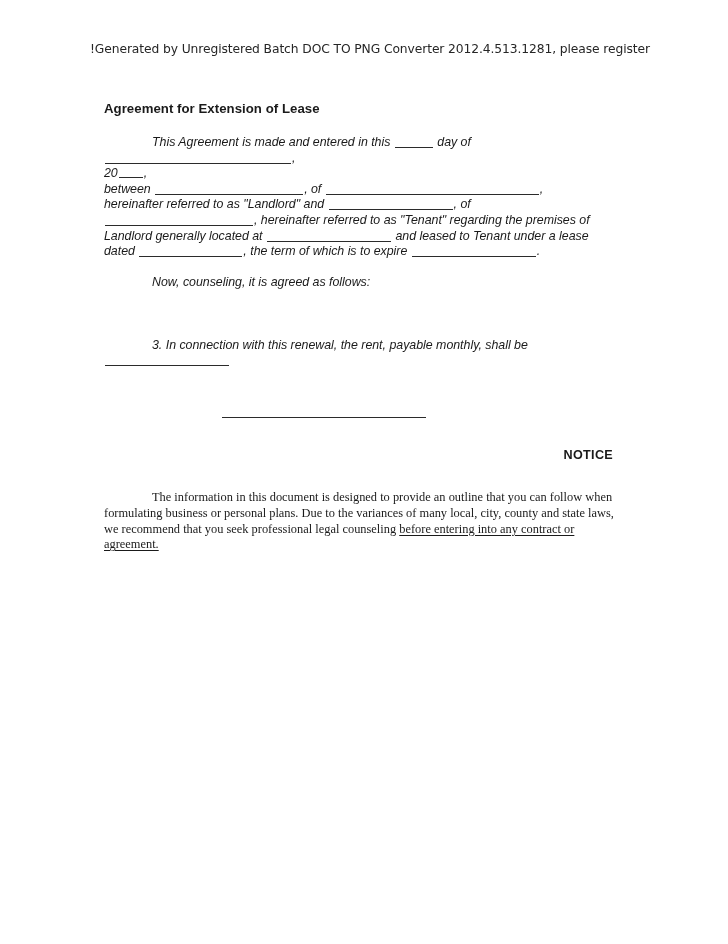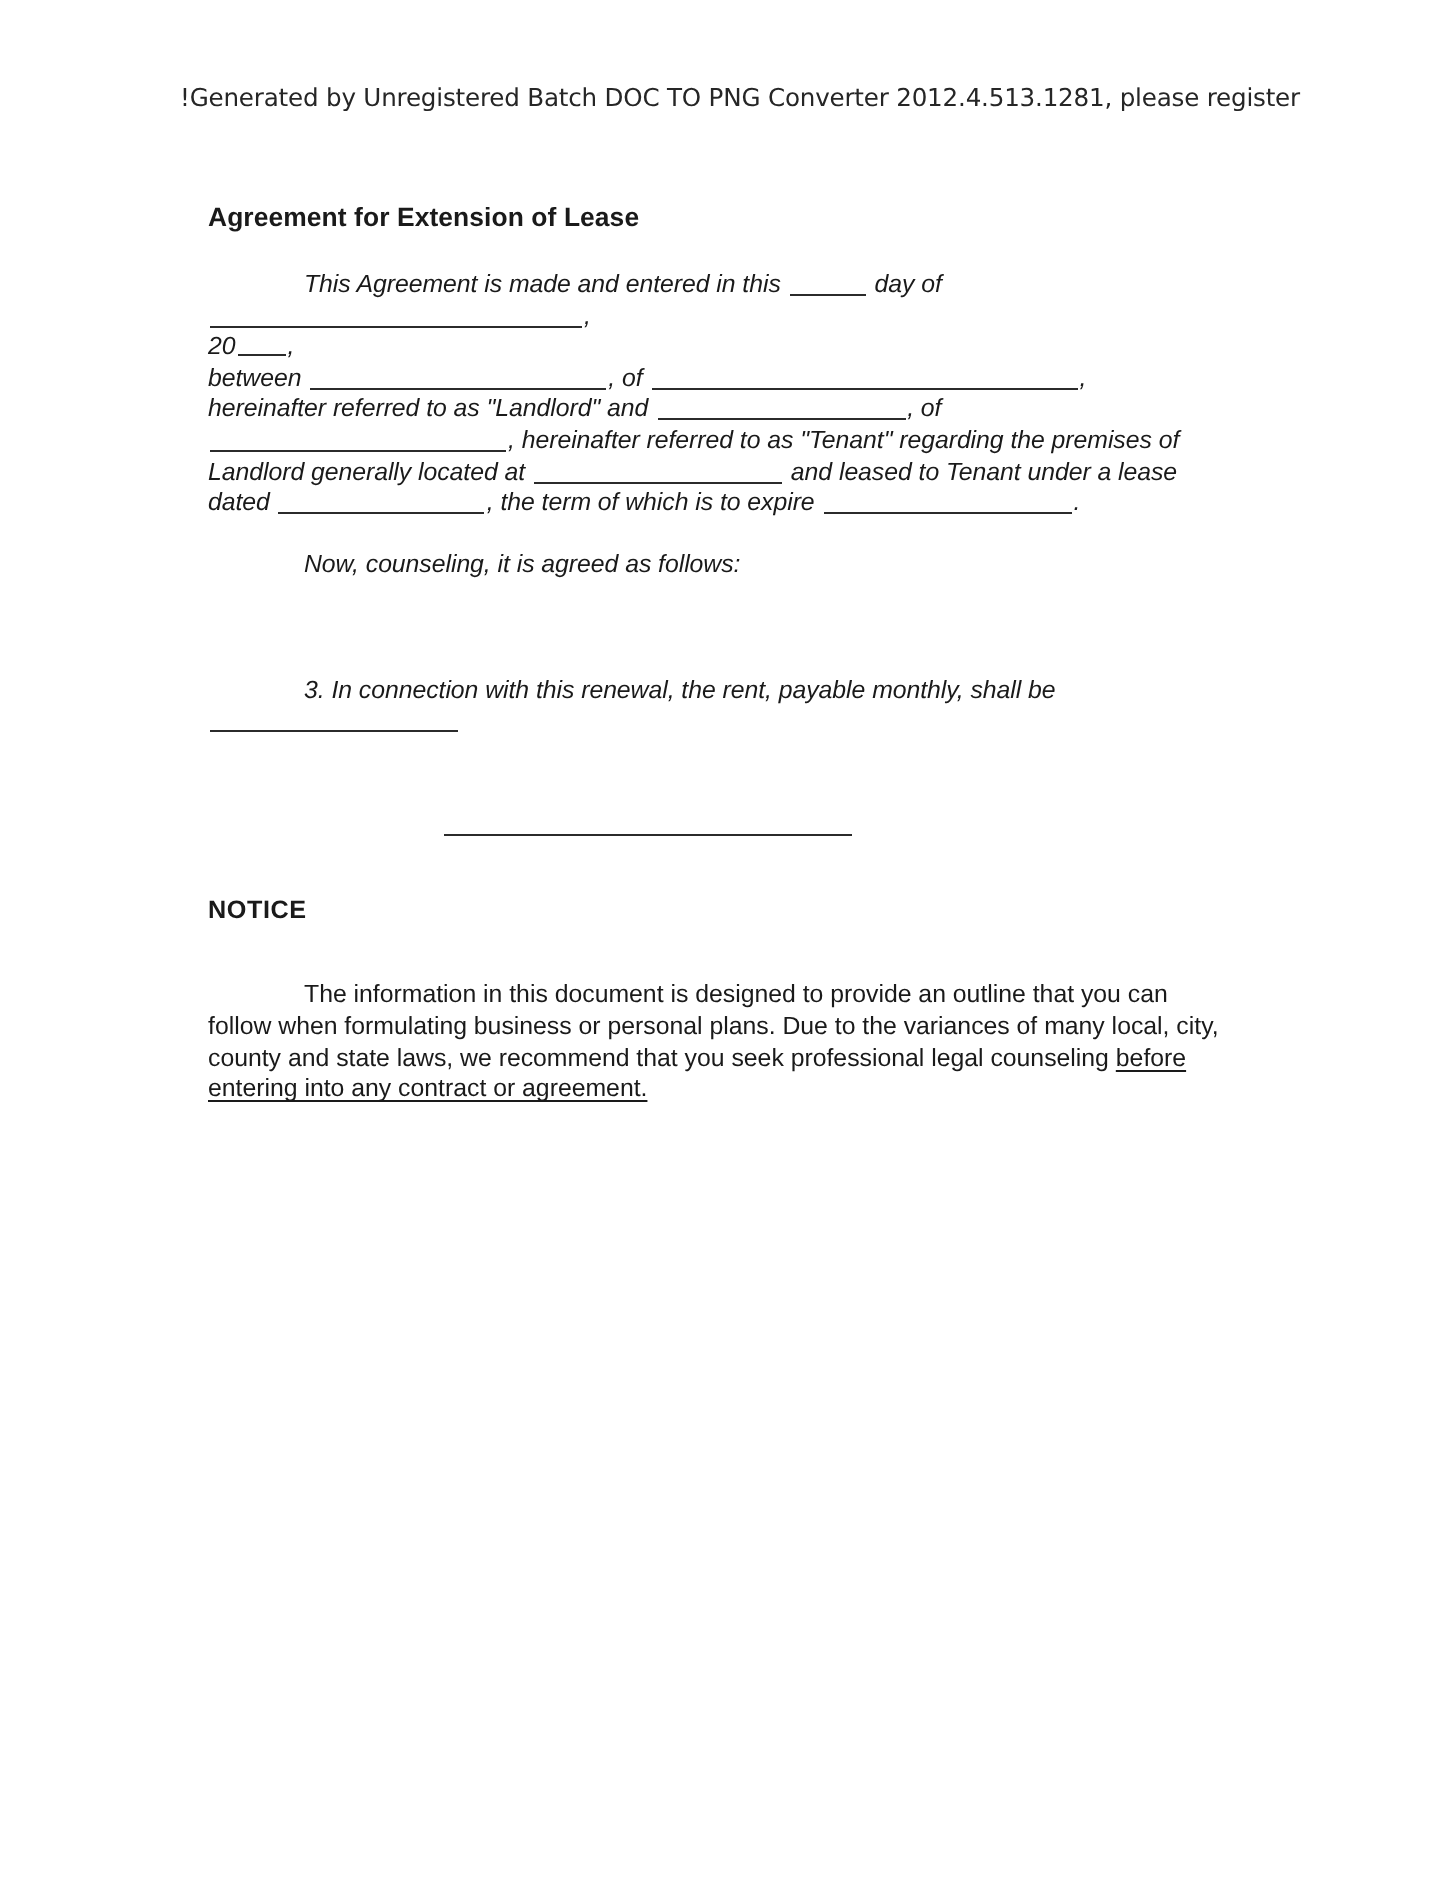--- a/index.html
+++ b/index.html
@@ -97,35 +97,36 @@
     width: 100%;
     height: 0;
   }
 
   
   .notice-heading {
     position: absolute;
     left: 104px;
     width: 509px;
     top: 448px;
-    text-align: left;
+    text-align: right;
     font-size: 12.6px;
     font-weight: bold;
     letter-spacing: 0.3px;
   }
 
   
   .disclaimer {
     position: absolute;
     left: 104px;
     top: 478px;
     width: 512px;
     font-size: 12.4px;
     line-height: 15.6px;
     text-indent: 48px;
+    font-family: Liberation Serif, serif;
   }
   .u { text-decoration: underline; text-underline-offset: 1.5px; }
 </style>
 </head>
 <body>
 
 <div class="page">
 
   <div class="converter-banner">!Generated by Unregistered Batch DOC TO PNG Converter 2012.4.513.1281, please register</div>
 

